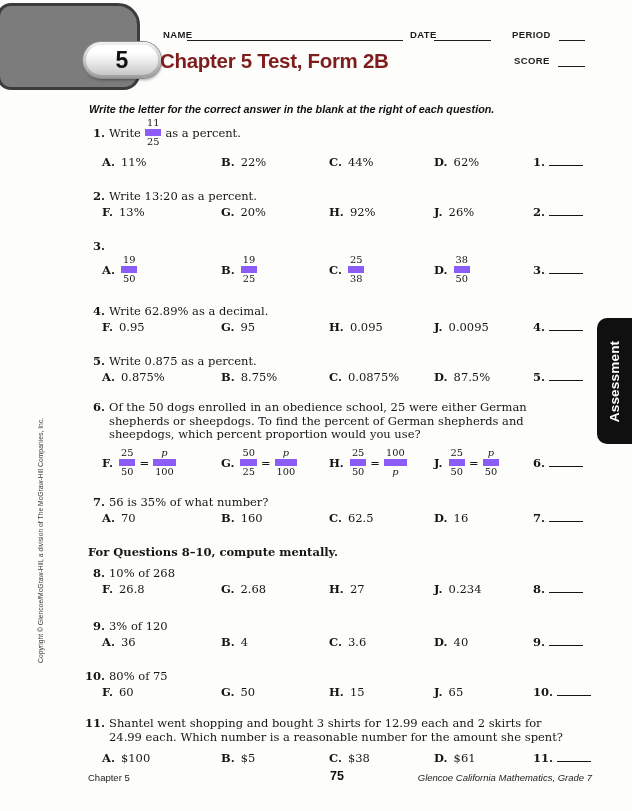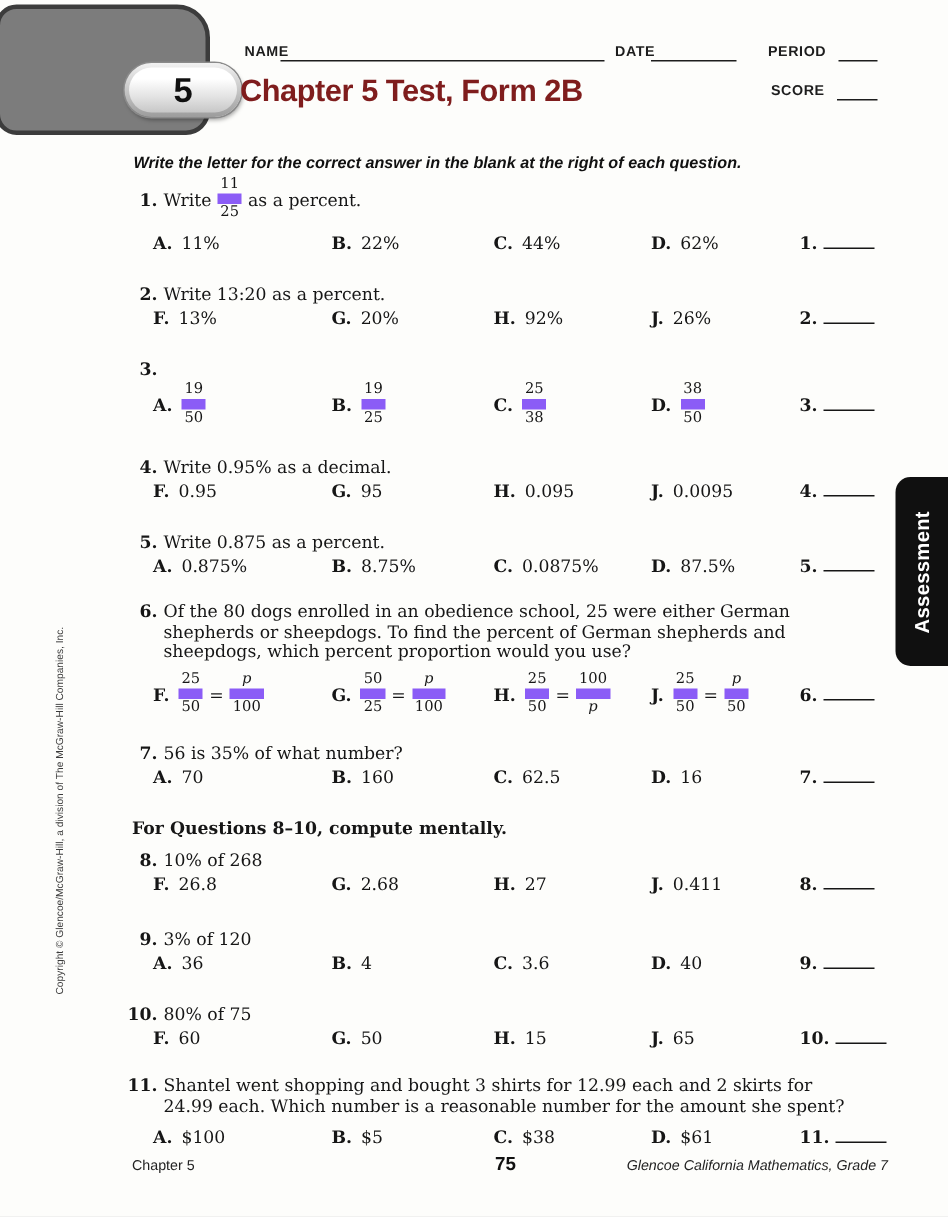--- a/index.html
+++ b/index.html
@@ -175,21 +175,21 @@
         <span class="frac">
           <span class="fn">38</span>
           <span class="fd">50</span>
         </span>
       </span>
     <span class="ans mid"><b>3.</b><span class="blank"></span></span>
   </div>
 
   <div class="qstem" style="top:304px;">
     <span class="qnum">4.</span>
-    <span class="stemtext">Write 0.95% as a decimal.</span>
+    <span class="stemtext">Write 62.89% as a decimal.</span>
   </div>
   <div class="optrow" style="top:320px;">
     <span class="opt c1"><b class="L">F.</b><span>0.95</span></span>
     <span class="opt c2"><b class="L">G.</b><span>95</span></span>
     <span class="opt c3"><b class="L">H.</b><span>0.095</span></span>
     <span class="opt c4"><b class="L">J.</b><span>0.0095</span></span>
     <span class="ans"><b>4.</b><span class="blank"></span></span>
   </div>
 
   <div class="qstem" style="top:354px;">
@@ -199,21 +199,21 @@
   <div class="optrow" style="top:370px;">
     <span class="opt c1"><b class="L">A.</b><span>0.875%</span></span>
     <span class="opt c2"><b class="L">B.</b><span>8.75%</span></span>
     <span class="opt c3"><b class="L">C.</b><span>0.0875%</span></span>
     <span class="opt c4"><b class="L">D.</b><span>87.5%</span></span>
     <span class="ans"><b>5.</b><span class="blank"></span></span>
   </div>
 
   <div class="qstem topalign" style="top:401px;">
     <span class="qnum" style="line-height:13.6px;">6.</span>
-    <span class="stemtext pre">Of the 80 dogs enrolled in an obedience school, 25 were either German
+    <span class="stemtext pre">Of the 50 dogs enrolled in an obedience school, 25 were either German
 shepherds or sheepdogs. To find the percent of German shepherds and
 sheepdogs, which percent proportion would you use?</span>
   </div>
   <div class="optrow" style="top:448px;">
     <span class="opt c1 vmid">
         <b class="L">F.</b>
         <span class="frac">
           <span class="fn">25</span>
           <span class="fd">50</span>
         </span>
@@ -277,21 +277,21 @@
   <div class="sechead" style="top:545px;">For Questions 8–10, compute mentally.</div>
 
   <div class="qstem" style="top:566px;">
     <span class="qnum">8.</span>
     <span class="stemtext">10% of 268</span>
   </div>
   <div class="optrow" style="top:582px;">
     <span class="opt c1"><b class="L">F.</b><span>26.8</span></span>
     <span class="opt c2"><b class="L">G.</b><span>2.68</span></span>
     <span class="opt c3"><b class="L">H.</b><span>27</span></span>
-    <span class="opt c4"><b class="L">J.</b><span>0.411</span></span>
+    <span class="opt c4"><b class="L">J.</b><span>0.234</span></span>
     <span class="ans"><b>8.</b><span class="blank"></span></span>
   </div>
 
   <div class="qstem" style="top:619px;">
     <span class="qnum">9.</span>
     <span class="stemtext">3% of 120</span>
   </div>
   <div class="optrow" style="top:635px;">
     <span class="opt c1"><b class="L">A.</b><span>36</span></span>
     <span class="opt c2"><b class="L">B.</b><span>4</span></span>

